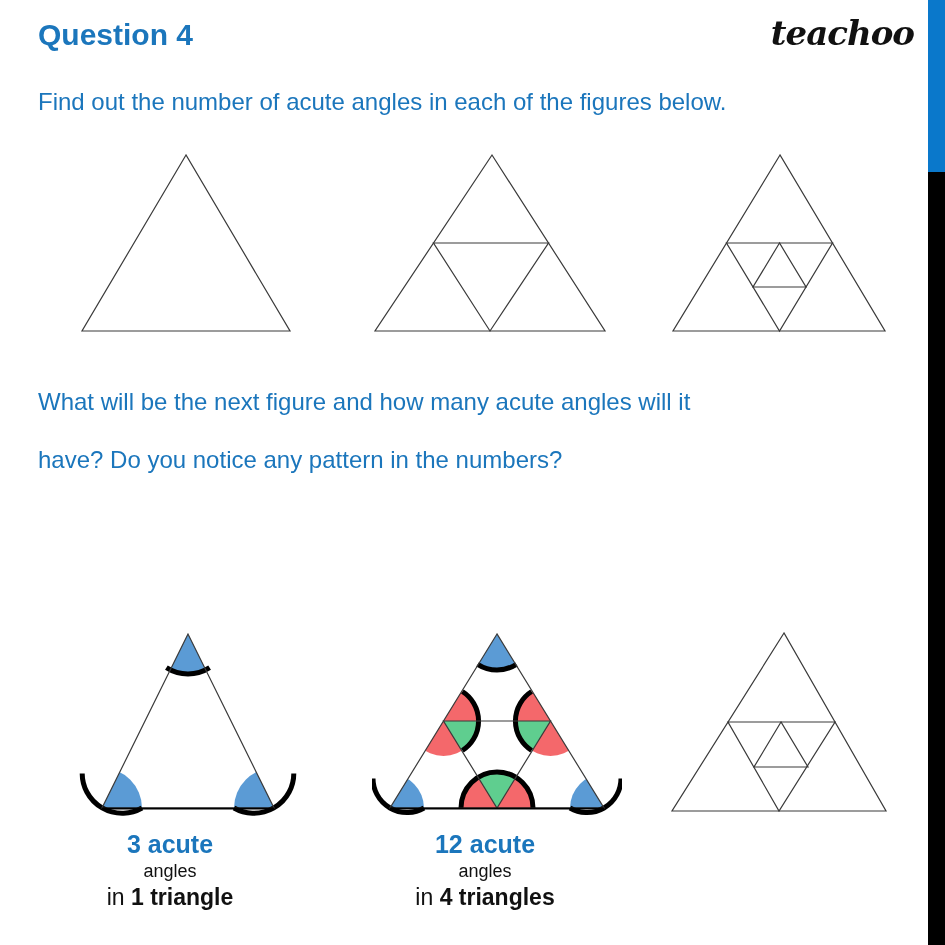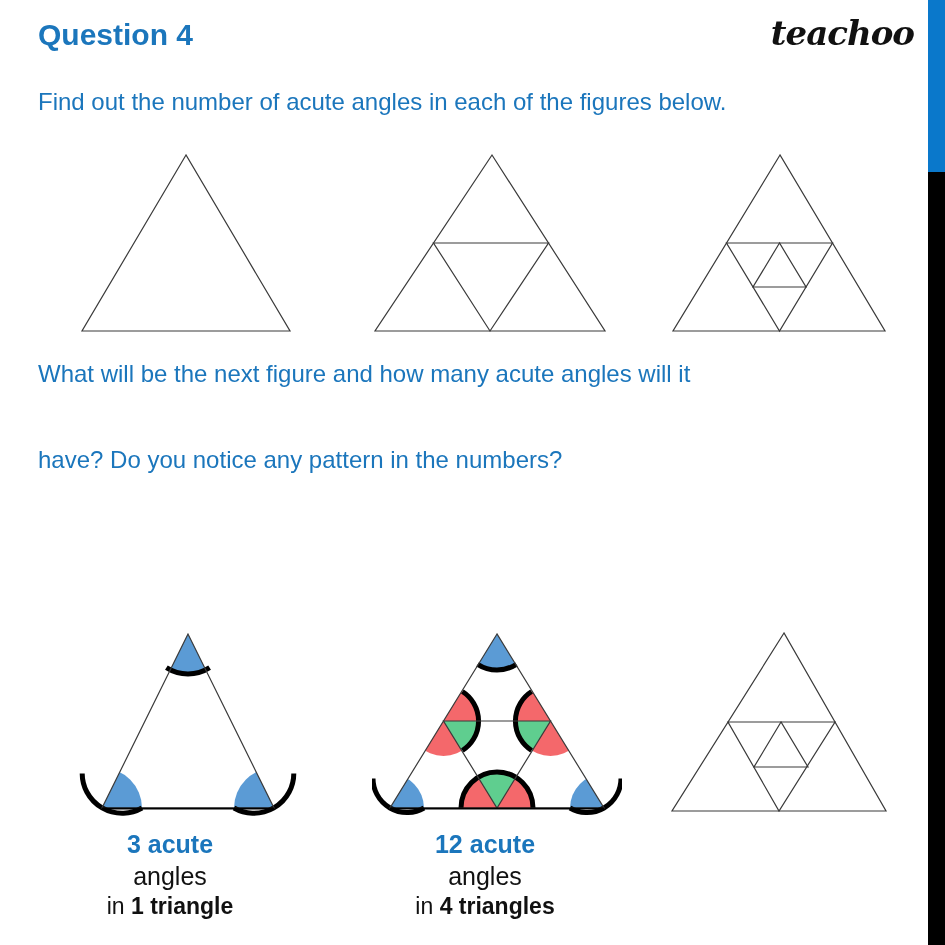--- a/index.html
+++ b/index.html
@@ -32,41 +32,41 @@
 
   .line-blue{
     position:absolute;left:38px;
     font-size:24px;color:#1B76BC;white-space:nowrap;
   }
   .line-black{
     position:absolute;left:46px;
     font-size:22px;color:#1a1a1a;white-space:nowrap;
   }
   #intro-line{top:88px;}
-  #next-line-1{top:360px;}
+  #next-line-1{top:388px;}
   #next-line-2{top:446px;}
   #lets-draw{top:532px;}
 
   
   .fig{position:absolute;}
   .fig svg{display:block;}
 
   
   .caption{
     position:absolute;
     text-align:center;
     width:300px;
     line-height:1.28;
   }
   .cap-count{
     font-size:25px;font-weight:bold;color:#1B76BC;
     display:block;
   }
   .cap-word{
-    font-size:25px;color:#111;display:block;
+    font-size:18px;color:#111;display:block;
   }
   .cap-in{
     font-size:23px;color:#111;display:block;
   }
   .cap-in b{font-weight:bold;margin-top:48px;}
   #cap-1{left:20px;top:828px;}
   #cap-2{left:335px;top:828px;}
 </style>
 </head>
 <body>

